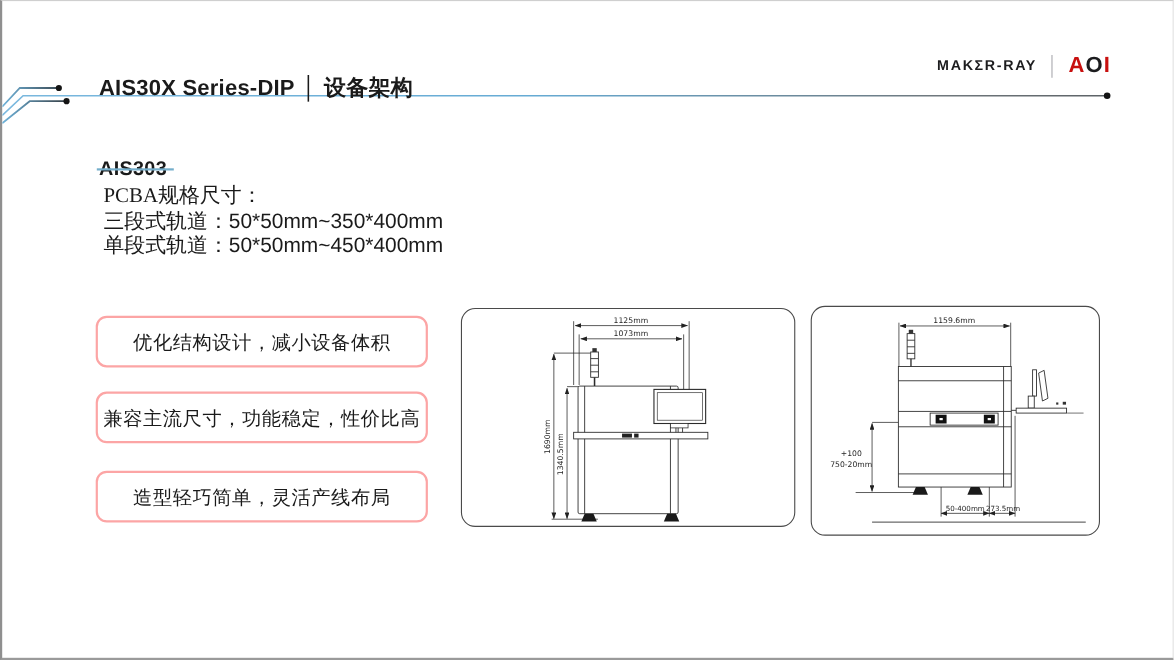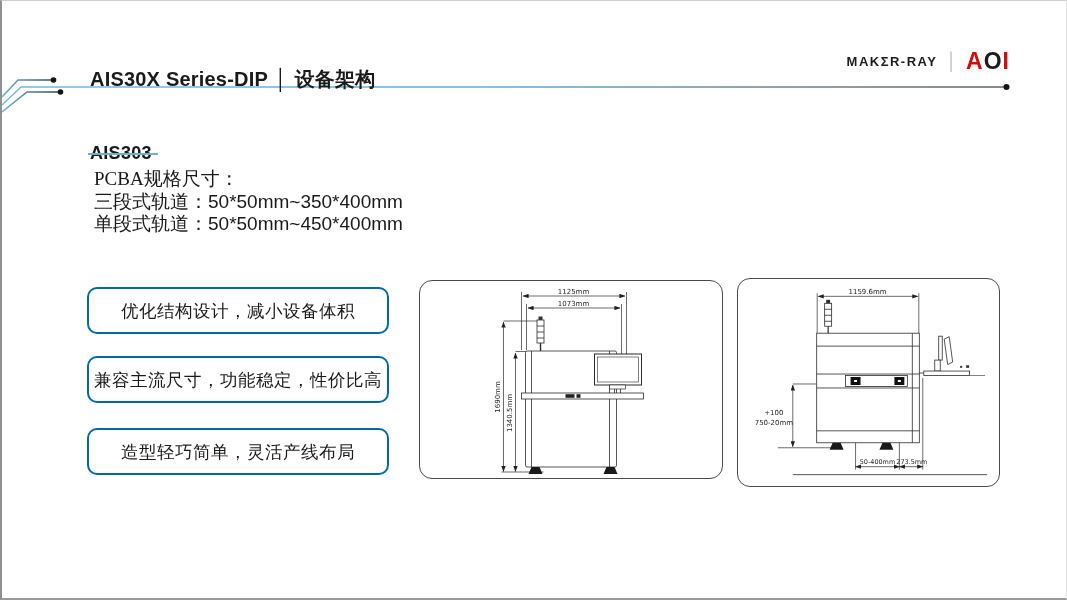--- a/index.html
+++ b/index.html
@@ -9,33 +9,33 @@
     border-left:2px solid #8f8f8f;border-bottom:2px solid #9a9a9a;
     border-top:1px solid #cfcfcf;border-right:1px solid #e0e0e0;
     box-sizing:border-box;overflow:hidden;
   }
   
   .title{position:absolute;left:88px;top:52px;font-size:20px;font-weight:700;letter-spacing:0.2px;white-space:nowrap;}
   .title .sep{margin:0 7px;font-weight:400;}
   .logo{position:absolute;top:47px;right:56px;display:flex;align-items:center;white-space:nowrap;}
   .logo .brand{font-size:13px;font-weight:800;letter-spacing:1.5px;color:#1c1c1e;}
   .logo .ldiv{color:#b9b9bd;font-weight:300;font-size:17px;margin:0 9px;}
-  .logo .aoi{font-size:23px;font-weight:800;letter-spacing:1px;}
+  .logo .aoi{font-size:20px;font-weight:800;letter-spacing:1px;}
   .logo .red{color:#c8100f;}
   .logo .dark{color:#1c1c1e;}
   .deco{position:absolute;left:0;top:55px;width:1067px;height:60px;}
   
   .model{position:absolute;left:88px;top:127px;font-size:18px;font-weight:700;letter-spacing:0.3px;}
   .model-underline{position:absolute;left:86px;top:152px;width:70px;height:2px;background:#74aecb;}
   .specs{position:absolute;left:92px;top:167px;font-size:19px;line-height:22.5px;}
   .specs .cn{font-family:"Liberation Serif","DejaVu Serif",serif;}
   .specs .val{font-family:"Liberation Sans","DejaVu Sans",sans-serif;font-weight:500;}
   
   .fbox{
-    position:absolute;left:85px;width:298px;height:43px;border:2px solid #0369a1;border-radius:10px;
+    position:absolute;left:85px;width:298px;height:43px;border:2px solid #fca5a5;border-radius:10px;
     display:flex;align-items:center;justify-content:center;background:#fff;
     font-family:"Liberation Serif","DejaVu Serif",serif;font-size:17.5px;letter-spacing:0.5px;white-space:nowrap;
   }
   .fbox1{top:286px;} .fbox2{top:355px;} .fbox3{top:427px;}
   
   .panel{position:absolute;border:1.6px solid #4a4a4a;border-radius:13px;background:#fff;box-sizing:border-box;}
   .panel.front{left:417px;top:279px;width:304px;height:199px;}
   .panel.side {left:735px;top:277px;width:263px;height:209px;}
   .panel svg{display:block;width:100%;height:100%;}
   .dwg{stroke:#2b2b2b;fill:none;stroke-width:0.8;}

